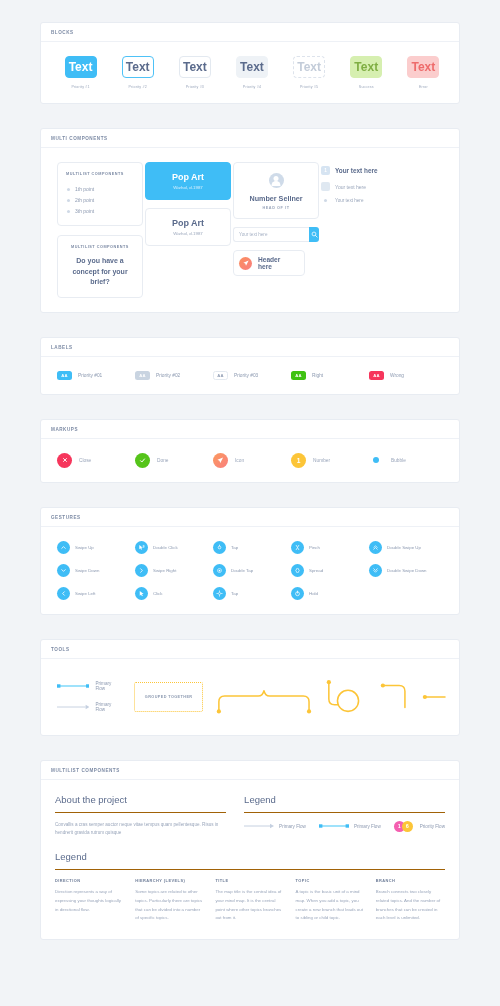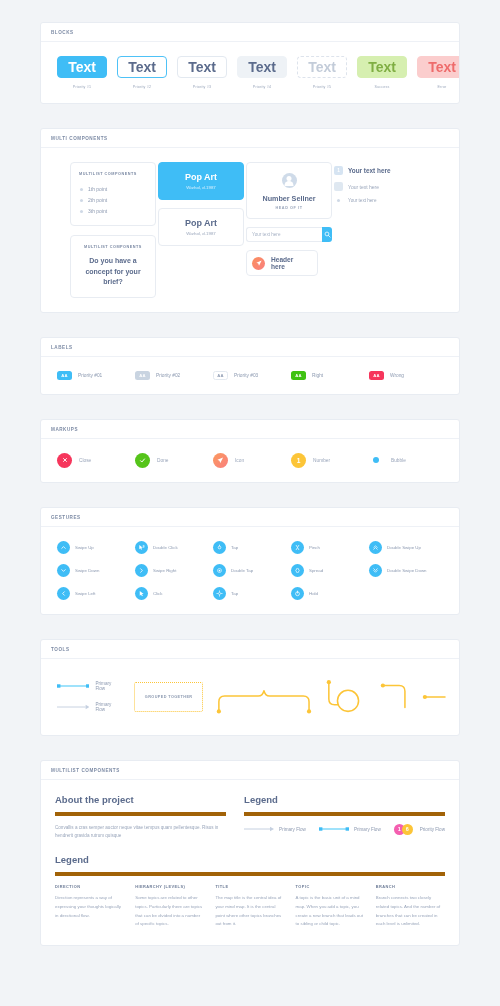--- a/index.html
+++ b/index.html
@@ -30,35 +30,35 @@
     font-weight: bold;
     color: #7d8ba5;
     text-transform: uppercase;
   }
   .panel-body { padding: 14px 12px 14px 12px; }
 
   
   .blocks-row { display: flex; gap: 10px; padding-left: 4px; }
   .block-cell { width: 50px; display: flex; flex-direction: column; align-items: center; }
   .block {
-    width: 50px; height: 22px; border-radius: 4px;
+    width: 32px; height: 22px; border-radius: 4px;
     display: flex; align-items: center; justify-content: center;
-    font-size: 14px; font-weight: bold;
+    font-size: 12px; font-weight: bold;
   }
   .b1 { background: #3fbdf6; color: #ffffff; border: 1px solid #3fbdf6; }
   .b2 { background: #ffffff; color: #5b6b8c; border: 1px solid #4ec2f7; }
   .b3 { background: #ffffff; color: #5b6b8c; border: 1px solid #e3e9f0; }
   .b4 { background: #eef2f6; color: #5b6b8c; border: 1px solid #eef2f6; }
   .b5 { background: #ffffff; color: #c3ccd9; border: 1px dashed #dde3ec; }
   .b6 { background: #d6efb0; color: #7fae43; border: 1px solid #d6efb0; }
   .b7 { background: #fbcdcd; color: #ee6b6b; border: 1px solid #fbcdcd; }
   .block-cap { margin-top: 7px; font-size: 3.6px; color: #9aa6bb; letter-spacing: .2px; }
 
   
-  .mc-grid { display: flex; gap: 2px; padding-left: 4px; justify-content: center; }
+  .mc-grid { display: flex; gap: 2px; padding-left: 4px; }
   .mc-col-a { width: 86px; display: flex; flex-direction: column; gap: 9px; }
   .mc-col-b { width: 86px; display: flex; flex-direction: column; gap: 8px; }
   .mc-col-c { width: 86px; display: flex; flex-direction: column; gap: 8px; }
   .mc-col-d { width: 100px; display: flex; flex-direction: column; gap: 7px; padding-top: 4px; }
 
   .card {
     border: 1px solid #e8ecf2; border-radius: 4px;
     background: #fff; padding: 9px 8px;
   }
   .card-kicker {
@@ -199,22 +199,22 @@
     font-size: 3.8px; font-weight: bold; letter-spacing: .4px;
     color: #8d9ab1; text-transform: uppercase;
   }
 
   
   .doc-body { padding: 14px 14px 16px 14px; }
   .doc-top { display: flex; gap: 18px; }
   .doc-left { width: 200px; }
   .doc-right { flex: 1; }
   .doc-h2 {
-    font-size: 9.5px; font-weight: bold; color: #5b6b8c;
-    padding-bottom: 7px; border-bottom: 4px solid #a16207; margin-bottom: 8px;
+    font-size: 9.5px; font-weight: normal; color: #5b6b8c;
+    padding-bottom: 7px; border-bottom: 1px solid #a16207; margin-bottom: 8px;
   }
   .doc-p { font-size: 4.6px; line-height: 1.85; color: #9aa6bb; }
   .legend-row { display: flex; align-items: center; gap: 13px; }
   .legend-item { display: flex; align-items: center; gap: 5px; }
   .legend-text { font-size: 4.6px; color: #8d9ab1; white-space: nowrap; }
   .pill-pair { display: flex; align-items: center; margin-right: 2px; }
   .pill {
     width: 11px; height: 11px; border-radius: 50%;
     display: flex; align-items: center; justify-content: center;
     color: #fff; font-size: 5.4px; font-weight: bold;

